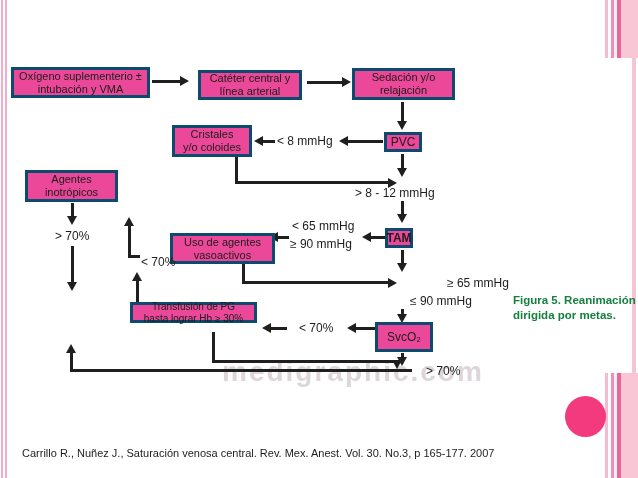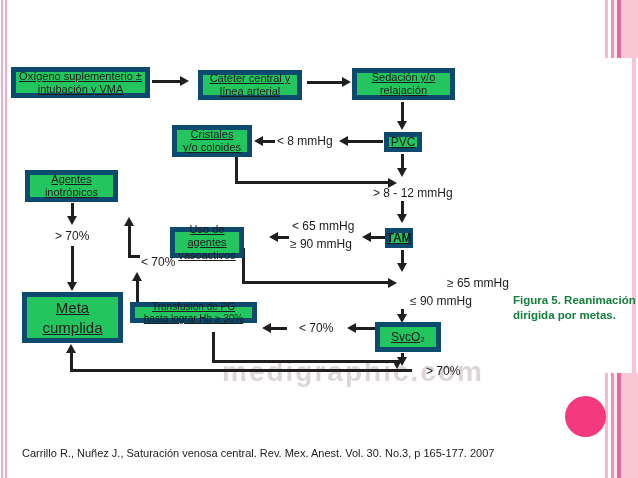--- a/index.html
+++ b/index.html
@@ -14,23 +14,23 @@
       #f6b9cd 0 3px, #ffffff 3px 6px, #ef8fb4 6px 9px, #fdeef3 9px 12px,
       #e8679a 12px 16px, #f8c6d5 16px 33px); }
   .pink-circle { position:absolute; left:565px; top:396px; width:41px; height:41px;
     border-radius:50%; background:#f43a7f; }
 
   
   .watermark { position:absolute; left:222px; top:356px; font-size:28px; font-weight:bold;
     letter-spacing:2px; color:rgba(193,178,186,0.55); z-index:0; white-space:nowrap; }
 
   
-  .box { position:absolute; border:5px solid #0c4a6e; background:#22c55e; z-index:2;
+  .box { position:absolute; border:3px solid #0c4a6e; background:#ec4899; z-index:2;
     display:flex; align-items:center; justify-content:center; text-align:center;
-    white-space:pre-line; font-size:11px; line-height:13px; color:#1c1c1c;text-decoration:underline; }
+    white-space:pre-line; font-size:11px; line-height:13px; color:#1c1c1c; }
   .box-lg { font-size:15px; line-height:20px; }
   .box-sm { font-size:10px; line-height:12px; }
   .box-bold { font-weight:bold; font-size:12px; }
   .box-md { font-size:12px; }
   .lbl { position:absolute; font-size:12px; color:#1c1c1c; white-space:nowrap; z-index:2; }
   .ln { position:absolute; background:var(--ink); z-index:1; }
   .ah { position:absolute; width:0; height:0; z-index:1; }
   .ah-r { border-top:5px solid transparent; border-bottom:5px solid transparent; border-left:9px solid var(--ink); }
   .ah-l { border-top:5px solid transparent; border-bottom:5px solid transparent; border-right:9px solid var(--ink); }
   .ah-d { border-left:5px solid transparent; border-right:5px solid transparent; border-top:9px solid var(--ink); }
@@ -60,31 +60,29 @@
 intubación y VMA</div>
   <div class="box" style="left:198px;top:70px;width:104px;height:30px;">Catéter central y
 línea arterial</div>
   <div class="box" style="left:352px;top:68px;width:103px;height:32px;">Sedación y/o
 relajación</div>
   <div class="box" style="left:172px;top:125px;width:80px;height:32px;">Cristales
 y/o coloides</div>
   <div class="box box-md" style="left:384px;top:132px;width:38px;height:20px;">PVC</div>
   <div class="box" style="left:25px;top:170px;width:93px;height:32px;">Agentes
 inotrópicos</div>
-  <div class="box" style="left:170px;top:227px;width:74px;height:31px;">Uso de agentes
+  <div class="box" style="left:170px;top:233px;width:105px;height:31px;">Uso de agentes
 vasoactivos</div>
   <div class="box box-bold" style="left:385px;top:228px;width:28px;height:20px;">TAM</div>
-  <div class="box box-lg" style="left:22px;top:292px;width:101px;height:51px;">Meta
-cumplida</div>
   <div class="box box-sm" style="left:130px;top:302px;width:127px;height:21px;">Transfusión de PG
 hasta lograr Hb ≥ 30%</div>
-  <div class="box box-md" style="left:375px;top:322px;width:66px;height:30px;">SvcO₂</div>
+  <div class="box box-md" style="left:375px;top:322px;width:58px;height:30px;">SvcO₂</div>
 
   <div class="lbl" style="left:277px;top:134px;">&lt; 8 mmHg</div>
-  <div class="lbl" style="left:373px;top:186px;">&gt; 8 - 12 mmHg</div>
+  <div class="lbl" style="left:355px;top:186px;">&gt; 8 - 12 mmHg</div>
   <div class="lbl" style="left:292px;top:219px;">&lt; 65 mmHg</div>
   <div class="lbl" style="left:290px;top:237px;">≥ 90 mmHg</div>
   <div class="lbl" style="left:55px;top:229px;">&gt; 70%</div>
   <div class="lbl" style="left:141px;top:255px;">&lt; 70%</div>
   <div class="lbl" style="left:410px;top:276px;margin-left:37px;">≥ 65 mmHg</div>
   <div class="lbl" style="left:410px;top:294px;text-align:right;">≤ 90 mmHg</div>
   <div class="lbl" style="left:299px;top:321px;">&lt; 70%</div>
   <div class="lbl" style="left:426px;top:364px;">&gt; 70%</div>
 
   <div class="ln" style="left:152px;top:80px;width:28px;height:3px;"></div>

